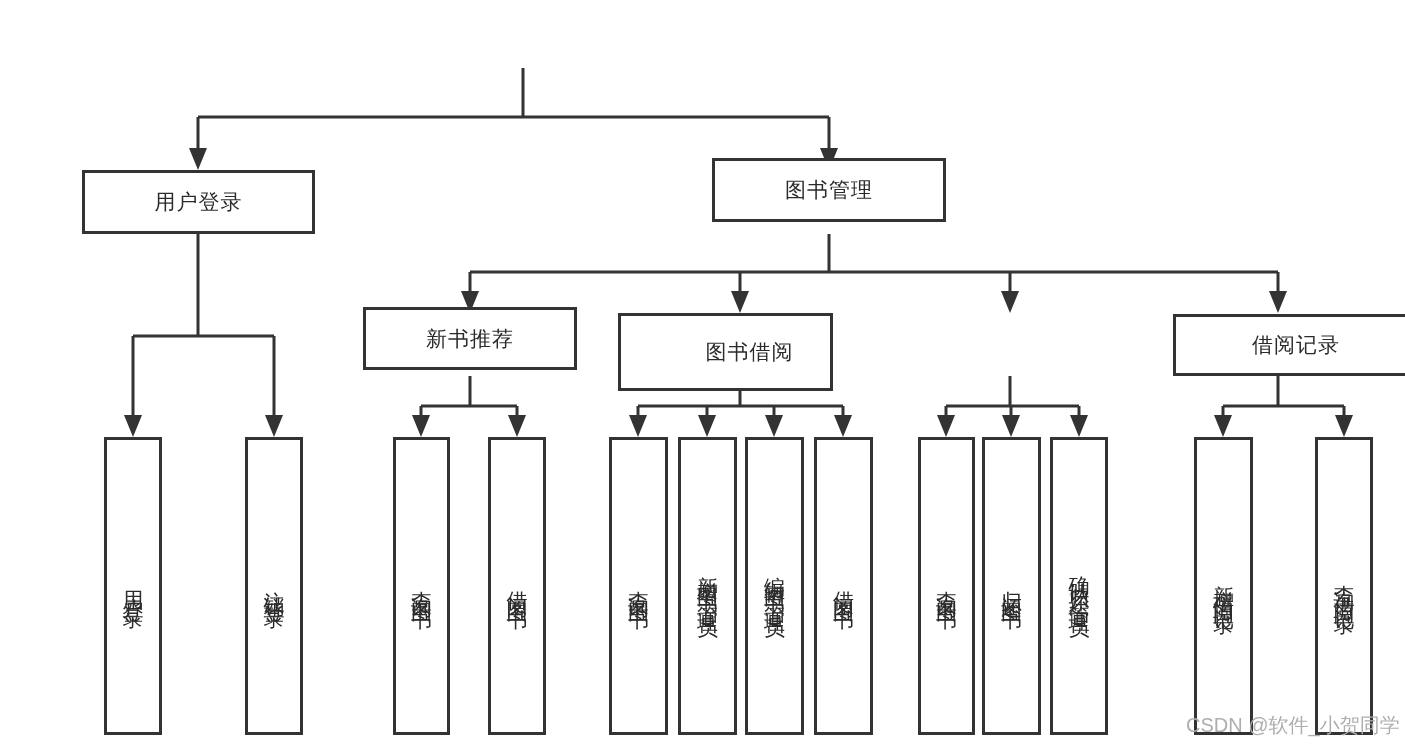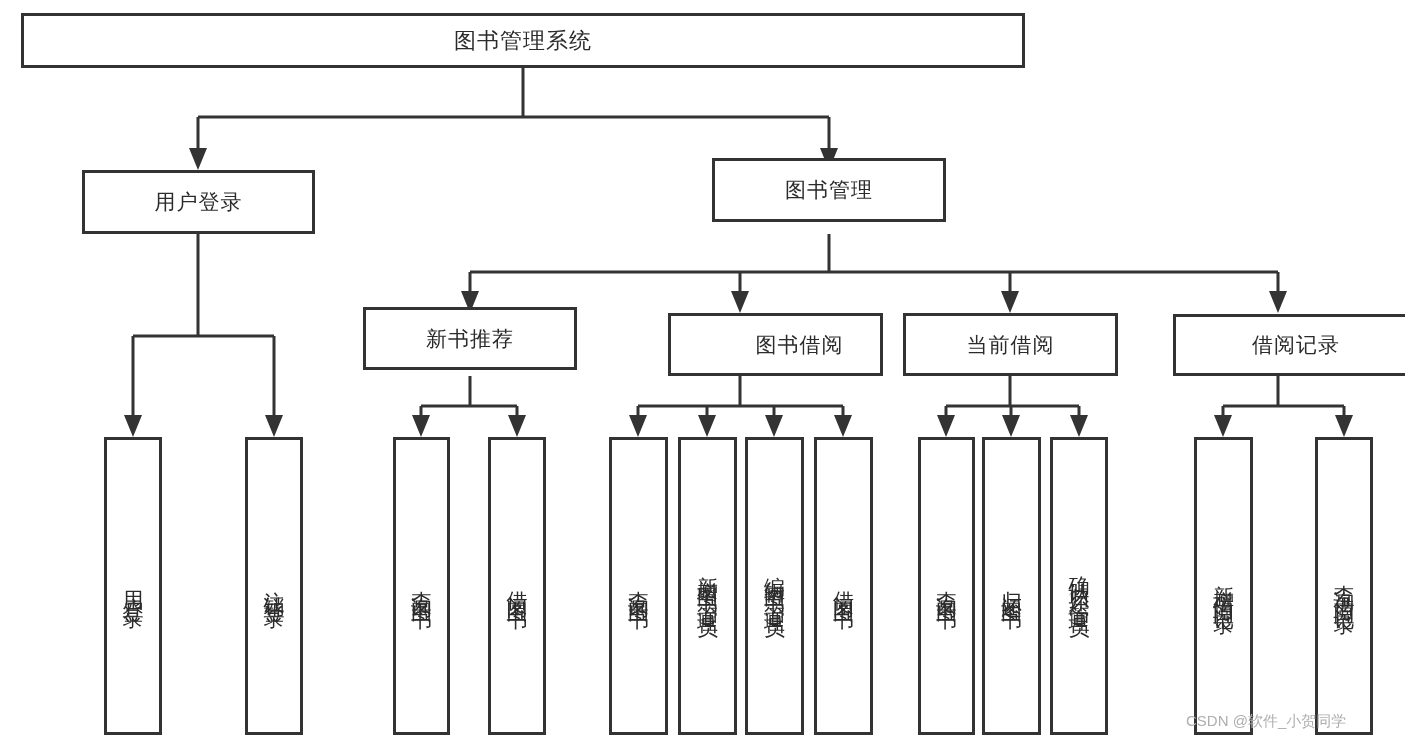--- a/index.html
+++ b/index.html
@@ -41,21 +41,21 @@
     font-size: 21px;
     letter-spacing: 6px;
     line-height: 1.15;
     white-space: nowrap;
   }
   .watermark {
     position: absolute;
     left: 1186px;
     top: 712px;
     width: 215px;
-    font-size: 15px;
+    font-size: 20px;
     color: #aeaeae;
     white-space: nowrap;
     z-index: 5;
   }
 </style>
 </head>
 <body>
 
 <div class="stage">
 
@@ -74,39 +74,33 @@
       M461 291 L479 291 L470 313 Z  M731 291 L749 291 L740 313 Z
       M1001 291 L1019 291 L1010 313 Z  M1269 291 L1287 291 L1278 313 Z
       M412 415 L430 415 L421 437 Z  M508 415 L526 415 L517 437 Z
       M629 415 L647 415 L638 437 Z  M698 415 L716 415 L707 437 Z
       M765 415 L783 415 L774 437 Z  M834 415 L852 415 L843 437 Z
       M937 415 L955 415 L946 437 Z  M1002 415 L1020 415 L1011 437 Z
       M1070 415 L1088 415 L1079 437 Z
       M1214 415 L1232 415 L1223 437 Z  M1335 415 L1353 415 L1344 437 Z"></path>
   </svg>
 
-  <div class="node h-label root-label" style="left:21px; top:13px; width:1004px; height:55px;">
-    <span>图书管理系统</span>
-  </div>
 
   <div class="node h-label" style="left:82px; top:170px; width:233px; height:64px;">
     <span>用户登录</span>
   </div>
   <div class="node h-label" style="left:712px; top:158px; width:234px; height:64px;">
     <span>图书管理</span>
   </div>
 
   <div class="node h-label" style="left:363px; top:307px; width:214px; height:63px;justify-content:center;">
     <span>新书推荐</span>
   </div>
-  <div class="node h-label" style="left:668px; top:313px; width:215px; height:63px;padding-left:48px;">
+  <div class="node h-label" style="left:618px; top:313px; width:215px; height:78px;padding-left:48px;">
     <span>图书借阅</span>
-  </div>
-  <div class="node h-label" style="left:903px; top:313px; width:215px; height:63px;">
-    <span>当前借阅</span>
   </div>
   <div class="node h-label" style="left:1173px; top:314px; width:246px; height:62px;">
     <span>借阅记录</span>
   </div>
 
   <div class="node leaf" style="left:104px; top:437px; width:58px; height:298px;">
     <span>用户登录</span>
   </div>
   <div class="node leaf" style="left:245px; top:437px; width:58px; height:298px;">
     <span>注销登录</span>

